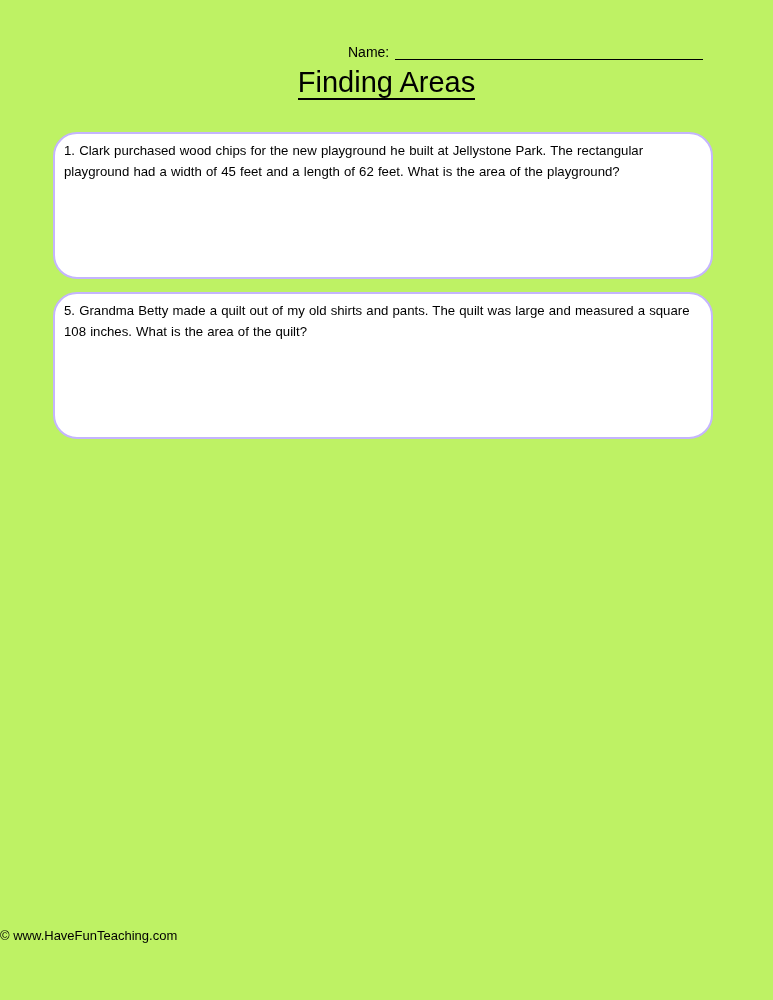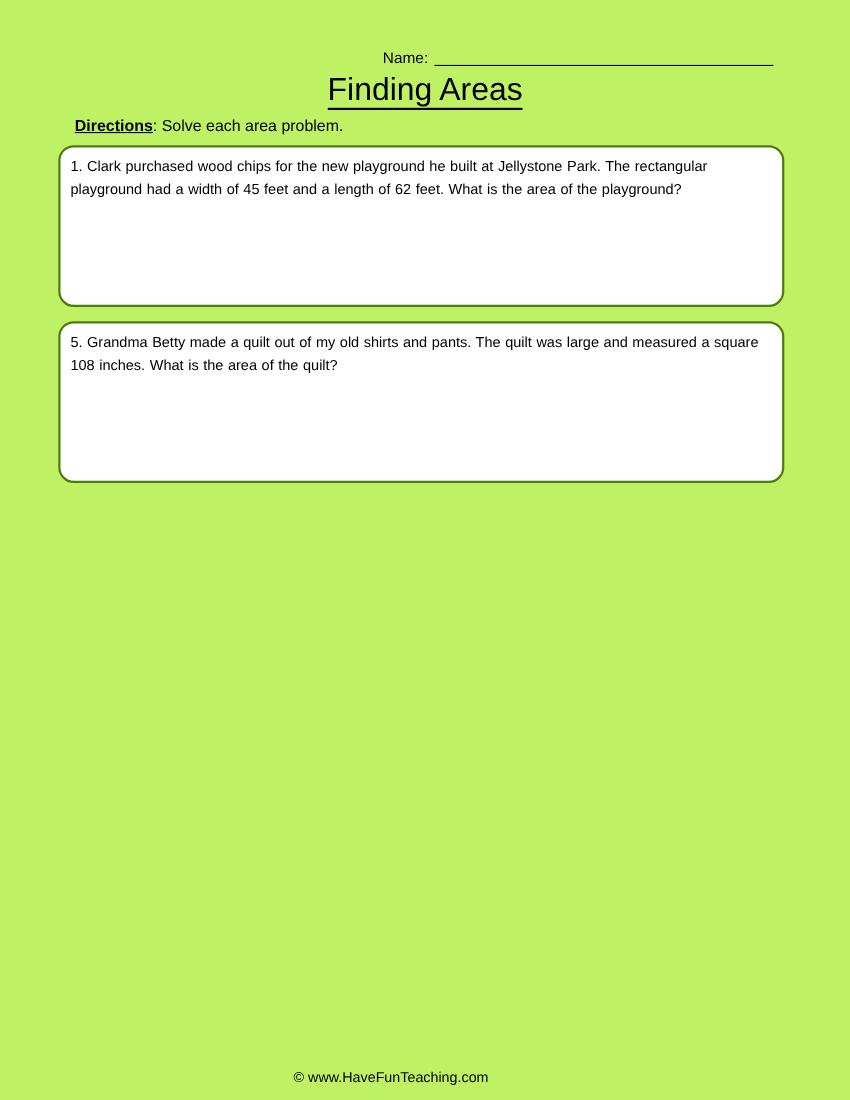--- a/index.html
+++ b/index.html
@@ -79,61 +79,58 @@
   .problems {
     position: absolute;
     left: 53px;
     top: 132px;
     width: 660px;
   }
   .problem-box {
     box-sizing: border-box;
     width: 660px;
     height: 147px;
-    border: 2px solid #4d7c0f;
-    border-radius: 14px;
+    border: 2px solid #c4b5fd;
+    border-radius: 24px;
     margin-bottom: 13px;
     padding: 7px 12px 0 9px;
     background: #ffffff;
   }
   .problem-text {
     font-size: 13.2px;
     line-height: 20.5px;
     text-align: left;
     word-spacing: 0.5px;
   }
 
   
   .footer {
     position: absolute;
     left: 0;
     right: 62px;
-    top: 972px;
-    text-align: center;
+    top: 928px;
+    text-align: left;
     font-size: 13px;
     line-height: 16px;
   }
 </style>
 </head>
 <body>
 
 <div class="page">
 
   <div class="name-row">
     <span class="name-label">Name:</span>
     <span class="name-blank"></span>
   </div>
 
   <div class="title">
     <span class="title-text">Finding Areas</span>
   </div>
 
-  <div class="directions">
-    <span class="directions-label">Directions</span><span>: Solve each area problem.</span>
-  </div>
 
   <div class="problems">
 
     <div class="problem-box">
       <div class="problem-text">1. Clark purchased wood chips for the new playground he built at Jellystone Park.  The rectangular playground had a width of 45 feet and a length of 62 feet.  What is the area of the playground?</div>
     </div>
 
 
 
 

